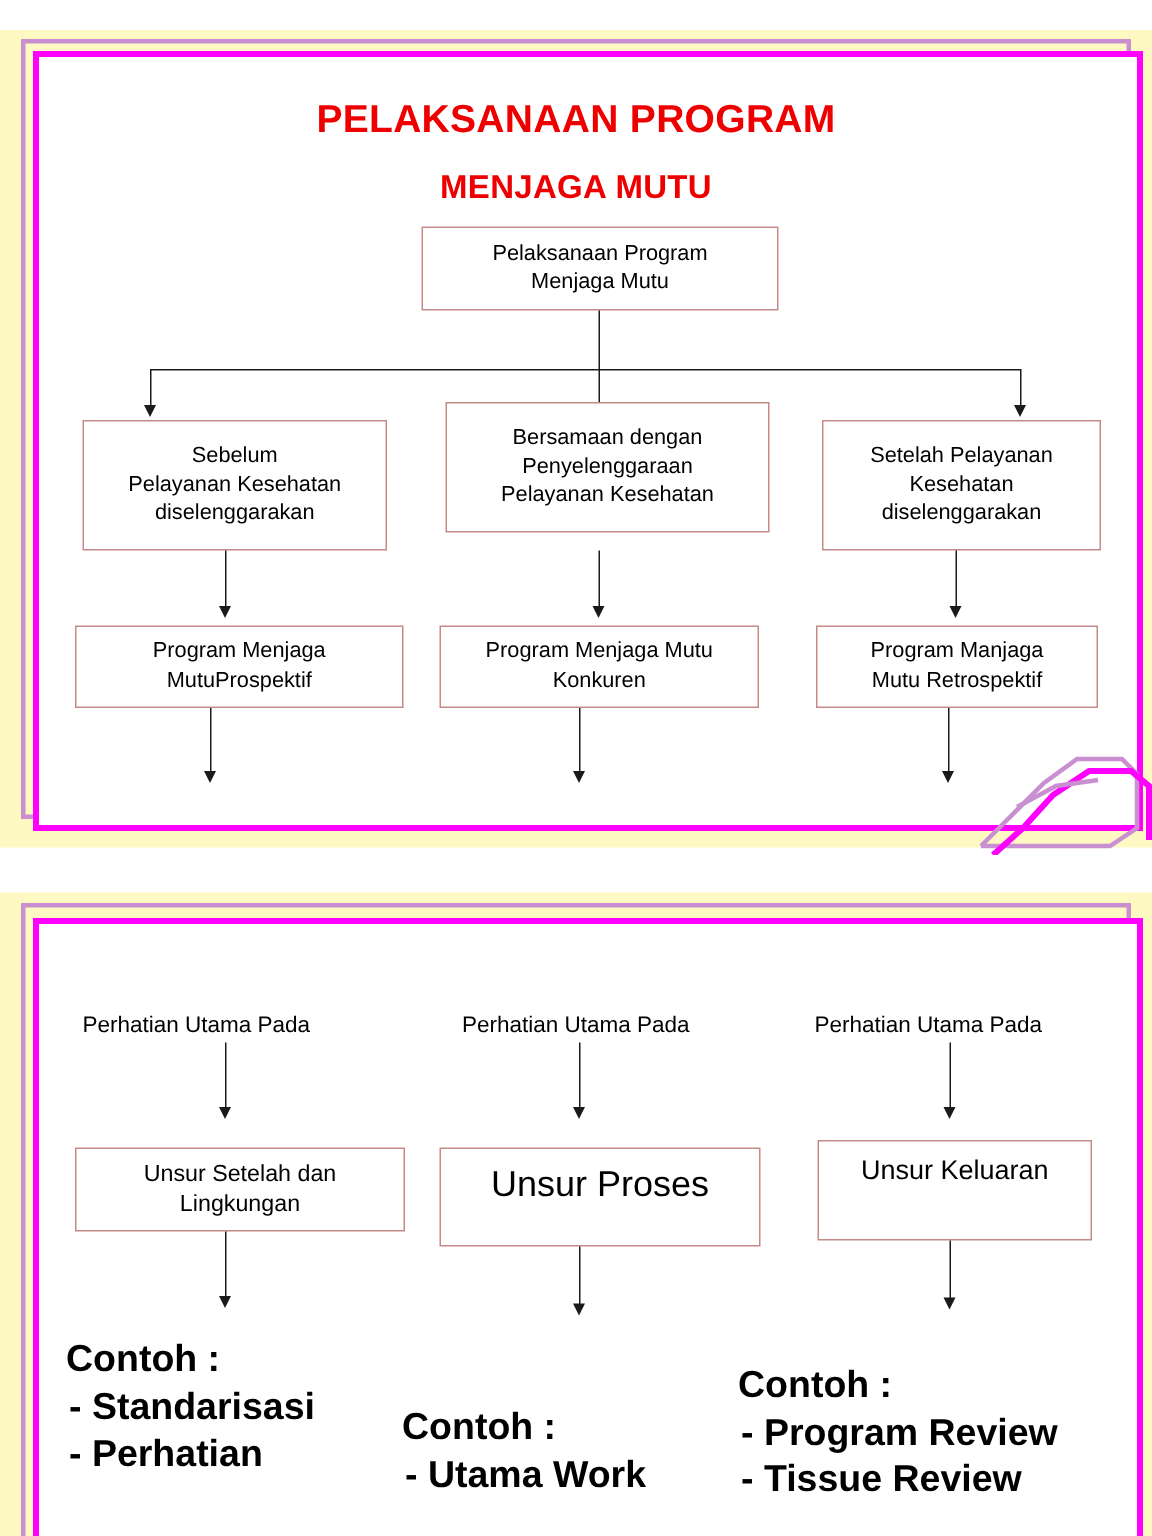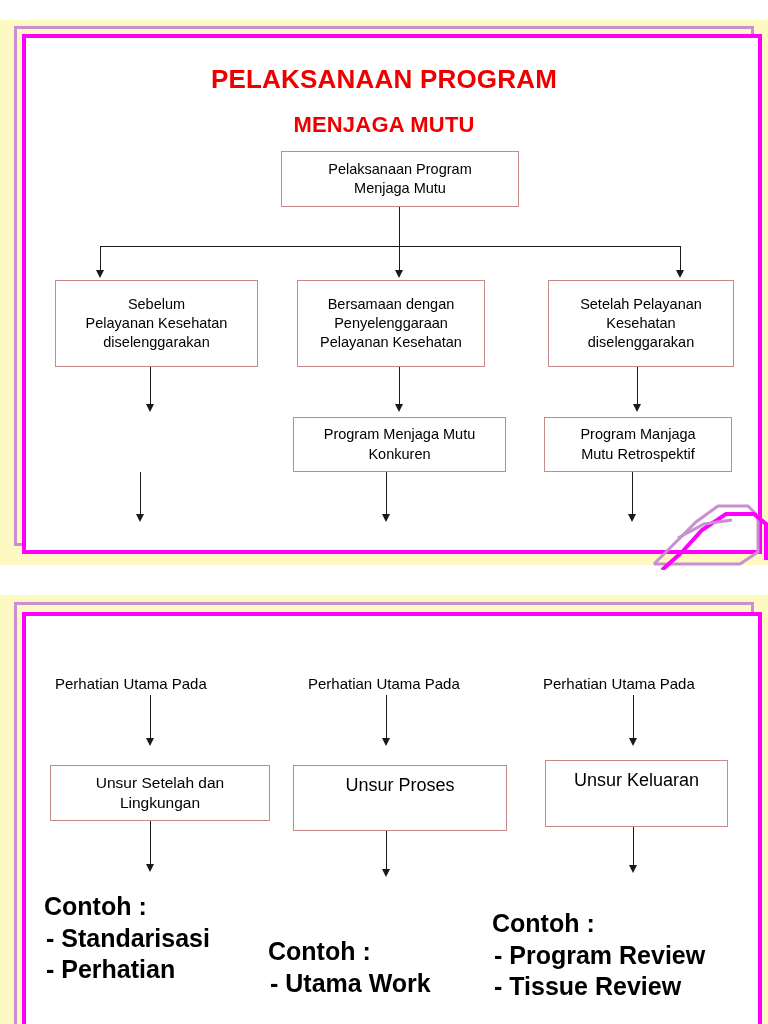--- a/index.html
+++ b/index.html
@@ -160,21 +160,21 @@
     <div class="arrowhead" style="left:676px; top:250px;"></div>
 
     <div class="box" style="left:55px; top:260px; width:203px; height:87px;">
       <span>
         <span>Sebelum</span><br>
         <span>Pelayanan Kesehatan</span><br>
         <span>diselenggarakan</span>
       </span>
     </div>
 
-    <div class="box" style="left:297px; top:260px; width:188px; height:87px;">
+    <div class="box" style="left:297px; top:248px; width:216px; height:87px;">
       <span>
         <span>Bersamaan dengan</span><br>
         <span>Penyelenggaraan</span><br>
         <span>Pelayanan Kesehatan</span>
       </span>
     </div>
 
     <div class="box" style="left:548px; top:260px; width:186px; height:87px;">
       <span>
         <span>Setelah Pelayanan</span><br>
@@ -185,20 +185,26 @@
 
     <div class="vline" style="left:150px; top:347px; height:39px;"></div>
     <div class="arrowhead" style="left:146px; top:384px;"></div>
 
     <div class="vline" style="left:399px; top:347px; height:39px;"></div>
     <div class="arrowhead" style="left:395px; top:384px;"></div>
 
     <div class="vline" style="left:637px; top:347px; height:39px;"></div>
     <div class="arrowhead" style="left:633px; top:384px;"></div>
 
+    <div class="box" style="left:50px; top:397px; width:219px; height:55px;">
+      <span>
+        <span>Program Menjaga</span><br>
+        <span>MutuProspektif</span>
+      </span>
+    </div>
 
     <div class="box" style="left:293px; top:397px; width:213px; height:55px;">
       <span>
         <span>Program Menjaga Mutu</span><br>
         <span>Konkuren</span>
       </span>
     </div>
 
     <div class="box" style="left:544px; top:397px; width:188px; height:55px;">
       <span>
@@ -244,21 +250,21 @@
     <div class="vline" style="left:633px; top:100px; height:45px;"></div>
     <div class="arrowhead" style="left:629px; top:143px;"></div>
 
     <div class="box" style="left:50px; top:170px; width:220px; height:56px; font-size:15.5px;">
       <span>
         <span>Unsur Setelah dan</span><br>
         <span>Lingkungan</span>
       </span>
     </div>
 
-    <div class="box top-align" style="left:293px; top:170px; width:214px; height:66px; font-size:18px;">
+    <div class="box top-align" style="left:293px; top:170px; width:214px; height:66px; font-size:24px;">
       <span>Unsur Proses</span>
     </div>
 
     <div class="box top-align" style="left:545px; top:165px; width:183px; height:67px; font-size:18px;">
       <span>Unsur Keluaran</span>
     </div>
 
     <div class="vline" style="left:150px; top:226px; height:45px;"></div>
     <div class="arrowhead" style="left:146px; top:269px;"></div>
 

